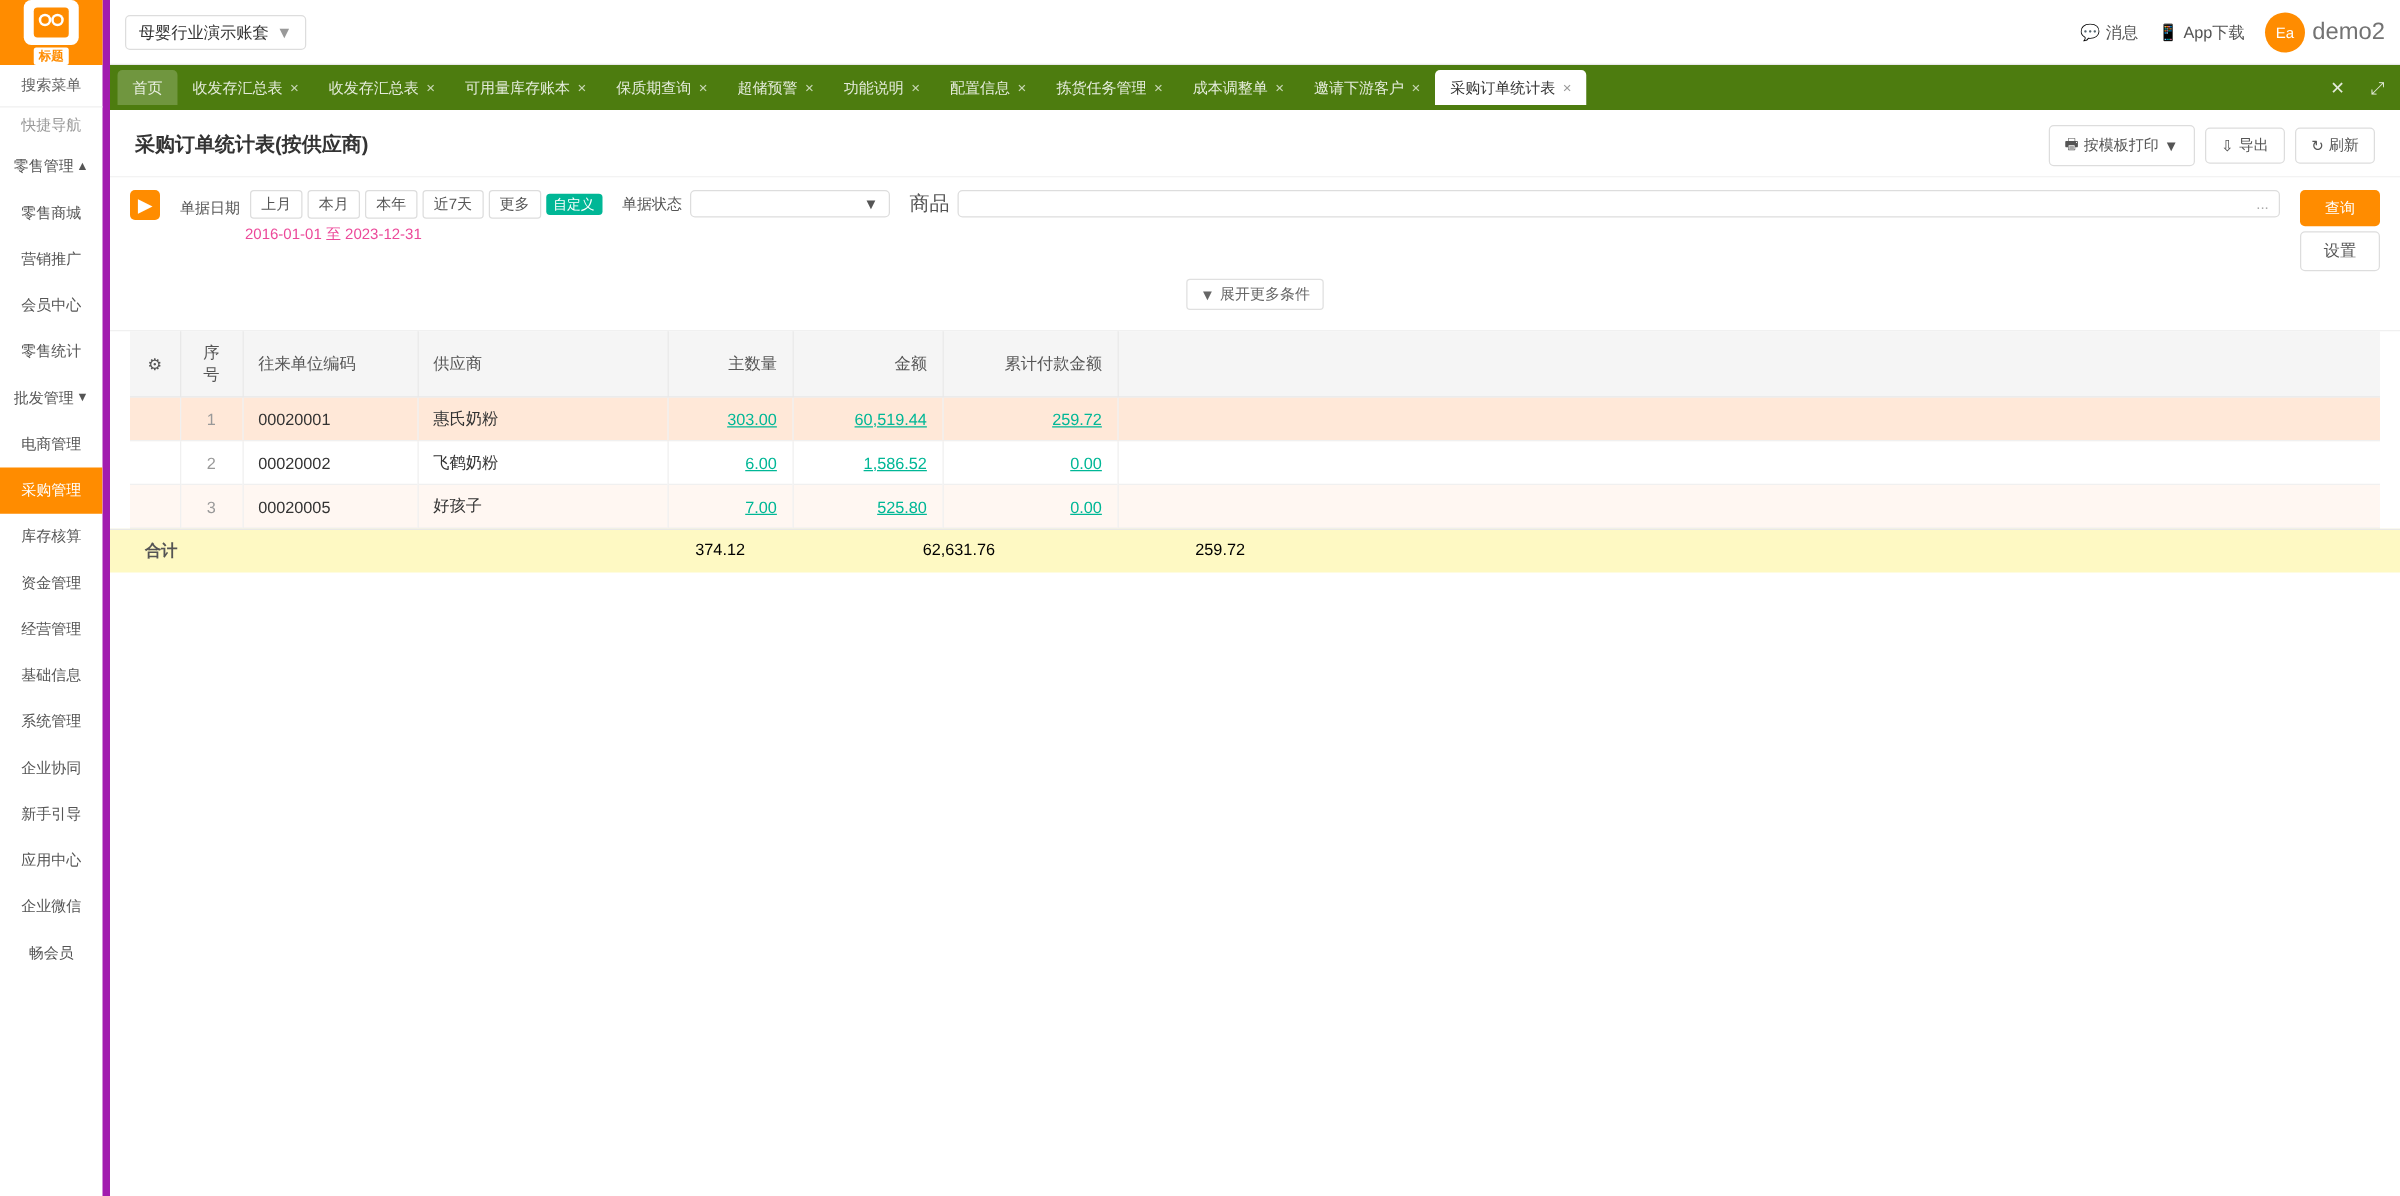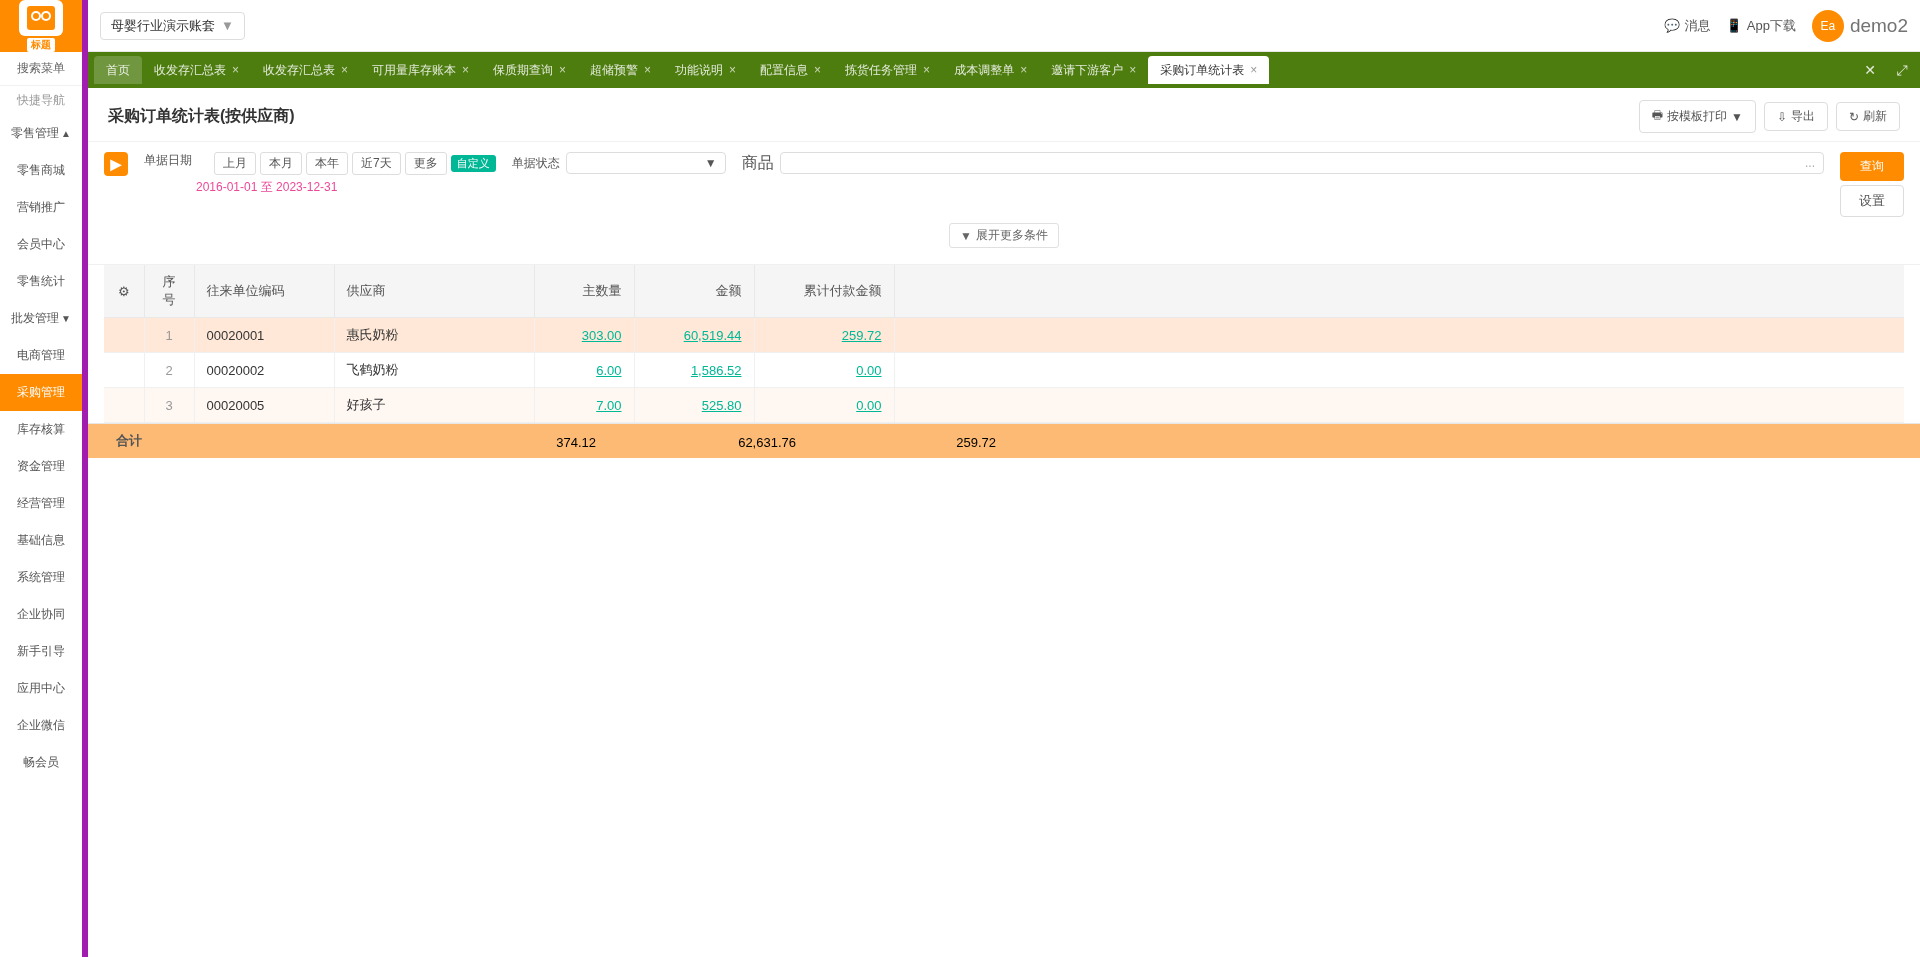--- a/index.html
+++ b/index.html
@@ -366,22 +366,22 @@
       color: #00b796;
       text-decoration: underline;
       cursor: pointer;
       text-align: right;
     }
     .row-num { color: #999; text-align: center; }
 
     
     .table-footer {
       display: flex;
-      align-items: flex-end;
-      background: #fdba74;
+      align-items: flex-start;
+      background: #fef9c3;
       border-top: 1px solid #e8e8e8;
       padding: 8px 28px;
       font-size: 13px;
     }
 
     
     .query-area {
       display: flex;
       flex-direction: column;
       gap: 4px;
@@ -575,21 +575,21 @@
         </button>
       </div>
     </div>
 
     <div style="background:#fff;padding:10px 16px;border-bottom:1px solid #f0f0f0;">
       <div style="display:flex;align-items:flex-start;gap:16px;">
 
         <div class="expand-btn">▶</div>
 
         <div style="display:flex;flex-direction:column;gap:4px;">
-          <div style="display:flex;align-items:flex-start;gap:22px;">
+          <div style="display:flex;align-items:flex-end;gap:8px;">
             <span style="font-size:12px;color:#555;">单据日期</span>
             <div class="filter-date-shortcuts">
               <button class="date-btn">上月</button>
               <button class="date-btn">本月</button>
               <button class="date-btn">本年</button>
               <button class="date-btn">近7天</button>
               <button class="date-btn">更多</button>
               <span class="custom-badge">自定义</span>
             </div>
           </div>

